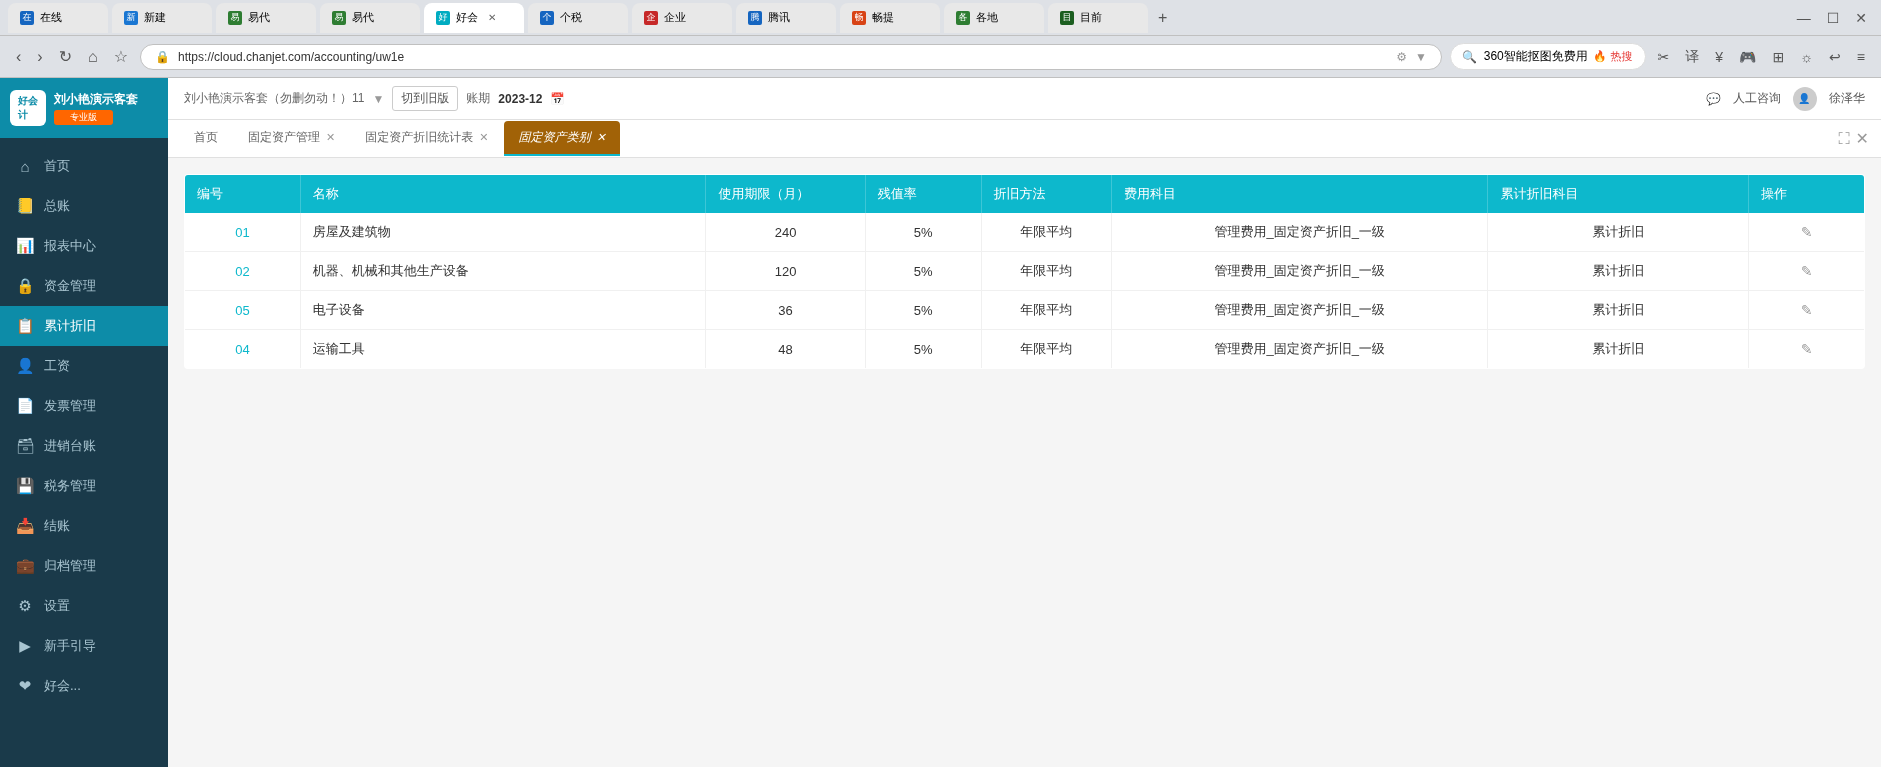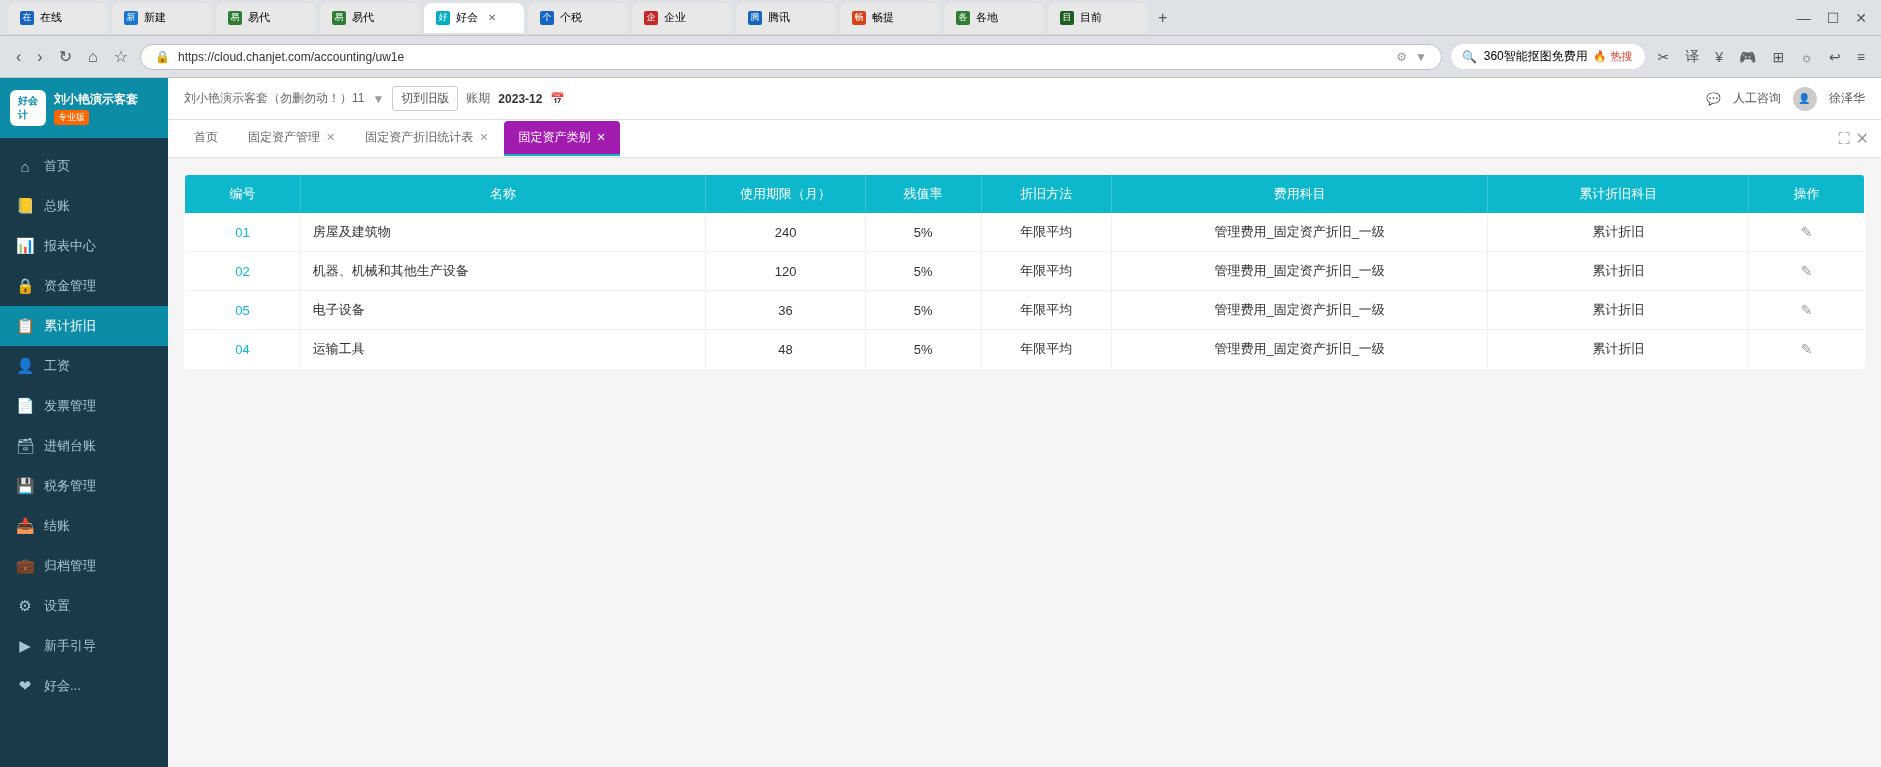--- a/index.html
+++ b/index.html
@@ -24,57 +24,57 @@
     .toolbar-icons { display: flex; gap: 8px; align-items: center; }
     .toolbar-icon { font-size: 14px; color: #555; cursor: pointer; padding: 4px; }
 
     
     .app-layout { display: flex; height: calc(767px - 36px - 42px); }
 
     
     .sidebar { width: 168px; background: #1a3a4a; flex-shrink: 0; display: flex; flex-direction: column; overflow-y: auto; }
     .sidebar-logo { background: #0d8ca8; padding: 12px 10px; display: flex; align-items: center; gap: 8px; }
     .logo-icon { width: 36px; height: 36px; background: #fff; border-radius: 6px; display: flex; align-items: center; justify-content: center; font-size: 10px; color: #0d8ca8; font-weight: bold; }
-    .logo-badge { background: #ff6600; color: #fff; font-size: 9px; padding: 1px 4px; border-radius: 3px; }
+    .logo-badge { background: #ff6600; color: #fff; font-size: 9px; padding: 1px 16px; border-radius: 3px; }
     .sidebar-nav { flex: 1; padding: 8px 0; }
     .nav-item { display: flex; align-items: center; gap: 10px; padding: 11px 16px; color: #a8c4d0; cursor: pointer; font-size: 13px; transition: background 0.2s; }
     .nav-item.active { background: #0d8ca8; color: #fff; }
     .nav-item-icon { font-size: 15px; width: 18px; text-align: center; }
 
     
     .main-content { flex: 1; background: #f5f5f5; display: flex; flex-direction: column; overflow: hidden; }
 
     
     .app-header { background: #fff; border-bottom: 1px solid #e0e0e0; padding: 16px 16px; height: 42px; display: flex; align-items: center; justify-content: space-between; }
     .app-header-left { display: flex; align-items: center; gap: 8px; font-size: 12px; color: #333; }
     .company-name { color: #666; font-size: 12px; }
     .period-label { color: #666; font-size: 12px; }
     .period-value { color: #333; font-weight: bold; font-size: 12px; }
     .switch-btn { border: 1px solid #ccc; border-radius: 3px; padding: 3px 8px; font-size: 12px; cursor: pointer; background: #fff; color: #555; }
     .app-header-right { display: flex; align-items: center; gap: 12px; font-size: 12px; color: #555; }
 
     
     .page-tabs { background: #fff; border-bottom: 1px solid #e0e0e0; display: flex; align-items: center; padding: 0 12px; height: 38px; gap: 2px; }
     .page-tab { padding: 8px 14px; font-size: 12px; color: #666; cursor: pointer; border-bottom: 2px solid transparent; display: flex; align-items: center; gap: 6px; }
-    .page-tab.active { color: #fff; background: #a21caf; border-radius: 4px 4px 0 0; border-bottom: 2px solid #0db8cc; }
+    .page-tab.active { color: #fff; background: #a16207; border-radius: 4px 4px 0 0; border-bottom: 2px solid #0db8cc; font-style: italic; }
     .page-tab .tab-x { font-size: 11px; color: #999; cursor: pointer; }
     .page-tab.active .tab-x { color: #fff; }
 
     
     .content-area { flex: 1; padding: 16px; overflow-y: auto; position: relative; }
     .page-title-row { display: flex; align-items: center; justify-content: space-between; margin-bottom: 14px; }
     .page-title { font-size: 18px; font-weight: bold; color: #333; }
     .action-buttons { display: flex; gap: 8px; }
     .btn-add { background: #2dbd72; color: #fff; border: none; border-radius: 4px; padding: 7px 16px; font-size: 13px; cursor: pointer; display: flex; align-items: center; gap: 6px; }
     .btn-refresh { background: #fff; color: #555; border: 1px solid #ddd; border-radius: 4px; padding: 7px 14px; font-size: 13px; cursor: pointer; display: flex; align-items: center; gap: 6px; }
 
     
     .data-table { width: 100%; border-collapse: collapse; background: #fff; border-radius: 4px; overflow: hidden; border: 1px solid #e0e0e0; }
     .data-table thead tr { background: #0db8cc; }
-    .data-table thead th { color: #fff; padding: 10px 12px; font-size: 13px; font-weight: 500; text-align: center; border-right: 1px solid rgba(255,255,255,0.2); }
+    .data-table thead th { color: #fff; padding: 10px 12px; font-size: 13px; font-weight: 500; text-align: left; border-right: 1px solid rgba(255,255,255,0.2); }
     .data-table thead th:last-child { border-right: none; }
     .data-table tbody tr { border-bottom: 1px solid #f0f0f0; }
     .data-table tbody td { padding: 10px 12px; font-size: 13px; color: #333; border-right: 1px solid #f0f0f0; text-align: center; }
     .data-table tbody td:first-child { color: #0db8cc; }
     .data-table tbody td.name-cell { text-align: left; }
     .data-table tbody td:last-child { border-right: none; }
     .edit-icon { color: #999; cursor: pointer; font-size: 14px; }
   </style>
 </head>
 <body>
@@ -273,21 +273,21 @@
       <span style="cursor:pointer;color:#999;font-size:16px;margin-right:4px;">⛶</span>
       <span style="cursor:pointer;color:#999;font-size:16px;">✕</span>
     </div>
 
     <div class="content-area">
 
       <table class="data-table">
         <thead>
           <tr>
             <th style="width:80px;">编号</th>
-            <th style="width:280px;text-align:center;font-family:Liberation Mono, monospace;">名称</th>
+            <th style="width:280px;text-align:left;font-family:Liberation Mono, monospace;">名称</th>
             <th style="width:110px;">使用期限（月）</th>
             <th style="width:80px;">残值率</th>
             <th style="width:90px;">折旧方法</th>
             <th style="width:260px;">费用科目</th>
             <th style="width:180px;">累计折旧科目</th>
             <th style="width:80px;">操作</th>
           </tr>
         </thead>
         <tbody id="table-body">
             <tr>

